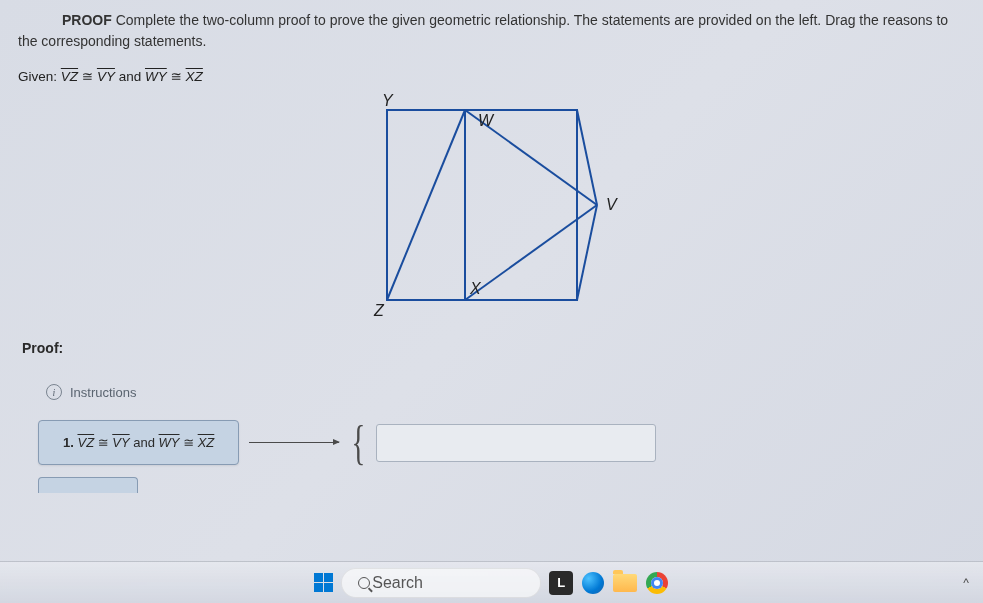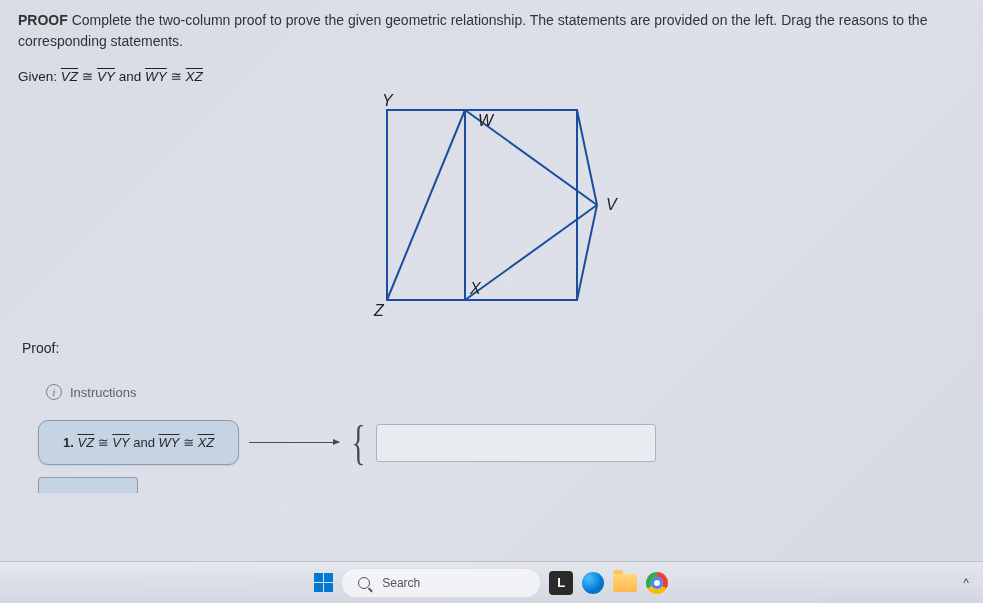--- a/index.html
+++ b/index.html
@@ -7,38 +7,38 @@
   width: 983px;
   height: 603px;
   background: linear-gradient(135deg, #d8dce5 0%, #dde0e8 50%, #d5d9e3 100%);
   font-family: Arial, sans-serif;
   color: #2a2a2a;
   overflow: hidden;
   position: relative;
 }
 .content { padding: 10px 18px 0 18px; }
 .proof-header { font-size: 14px; line-height: 1.5; margin-bottom: 16px; color: #333; }
-.proof-header b { font-weight: bold; }
+.proof-header b { font-weight: bold; margin-left: 44px; }
 .given-prove { font-size: 13.5px; margin-bottom: 6px; color: #222; }
 .given-prove b { font-weight: normal; }
 .seg { text-decoration: overline; font-style: italic; }
 .diagram-wrap { text-align: center; margin: 8px 0 14px 0; }
 .diagram { display: inline-block; }
-.proof-label { font-size: 14px; font-weight: normal; color: #2a2a2a; margin: 0 0 28px 4px; }
+.proof-label { font-size: 14px; font-weight: bold; color: #2a2a2a; margin: 0 0 28px 4px; }
 .instructions { font-size: 13px; color: #5a6470; margin: 0 0 20px 28px; display: flex; align-items: center; gap: 8px; }
 .instructions .circ {
   display: inline-flex; width: 16px; height: 16px; border: 1px solid #7a8490;
   border-radius: 50%; align-items: center; justify-content: center; font-size: 10px;
   font-style: italic; font-family: serif; color: #5a6470;
 }
 .proof-row { display: flex; align-items: center; gap: 0; margin-left: 20px; }
 .statement-box {
   background: #c5d3e3;
   border: 1px solid #879bb3;
-  border-radius: 10px;
+  border-radius: 4px;
   padding: 14px 24px;
   font-size: 13px;
   color: #2a2a2a;
   box-shadow: 0 1px 2px rgba(0,0,0,0.08);
 }
 .arrow-line { width: 90px; height: 1px; background: #4a4a4a; position: relative; margin-left: 10px; }
 .arrow-line::after {
   content: ''; position: absolute; right: -1px; top: -3px;
   border-left: 7px solid #4a4a4a; border-top: 3.5px solid transparent;
   border-bottom: 3.5px solid transparent;
@@ -64,24 +64,24 @@
   border-top: 1px solid rgba(0,0,0,0.1);
   display: flex; align-items: center; justify-content: center; gap: 8px;
   backdrop-filter: blur(4px);
 }
 .win-logo { display: grid; grid-template-columns: 9px 9px; grid-template-rows: 9px 9px; gap: 1.5px; }
 .win-logo span:nth-child(1) { background: #0078d4; }
 .win-logo span:nth-child(2) { background: #0078d4; }
 .win-logo span:nth-child(3) { background: #0078d4; }
 .win-logo span:nth-child(4) { background: #0078d4; }
 .search-box {
-  display: flex; align-items: center; gap: 12px;
+  display: flex; align-items: center; gap: 2px;
   background: rgba(255,255,255,0.6); border: 1px solid rgba(0,0,0,0.08);
   border-radius: 18px; padding: 5px 16px; width: 200px; height: 30px;
-  font-size: 12px; color: #555;
+  font-size: 16px; color: #555;
 }
 .search-icon { width: 12px; height: 12px; border: 1.5px solid #555; border-radius: 50%; position: relative; }
 .search-icon::after { content: ''; position: absolute; width: 5px; height: 1.5px; background: #555; bottom: -3px; right: -4px; transform: rotate(45deg); }
 .tb-icon { width: 24px; height: 24px; border-radius: 4px; display: flex; align-items: center; justify-content: center; font-size: 13px; }
 .tb-copilot { background: #2a2a2a; color: #fff; font-weight: bold; }
 .tb-edge {
   background: radial-gradient(circle at 30% 30%, #4cc2ff, #0078d4 60%, #1b5fa6);
   border-radius: 50%;
 }
 .tb-folder { background: linear-gradient(180deg, #ffd978, #ffb84d); border-radius: 2px; position: relative; width: 24px; height: 18px; }

